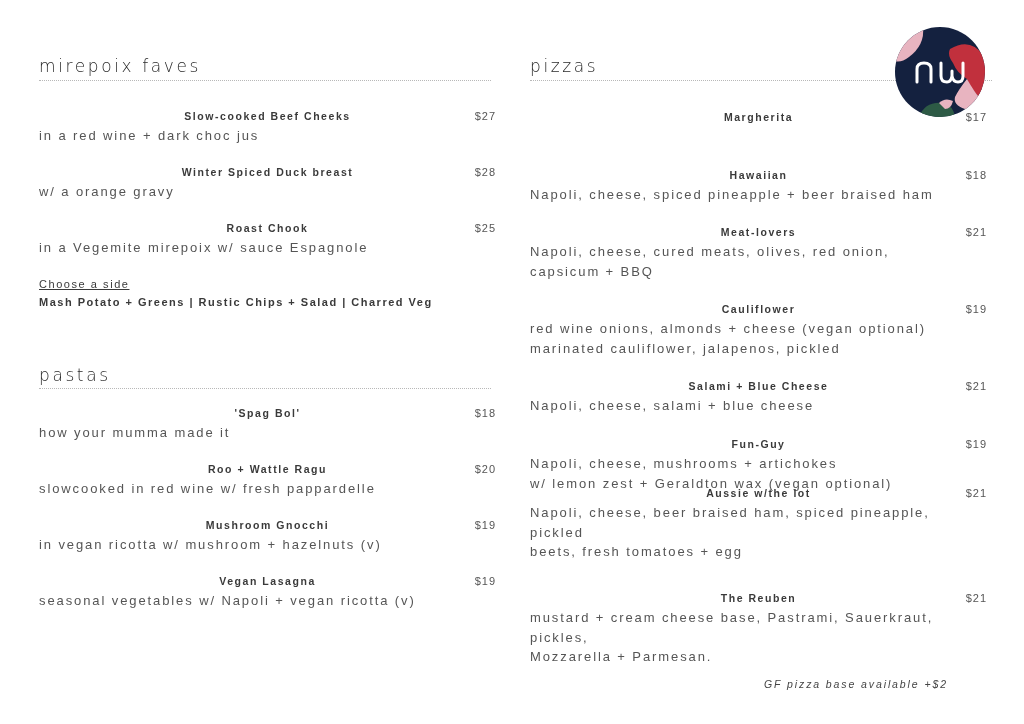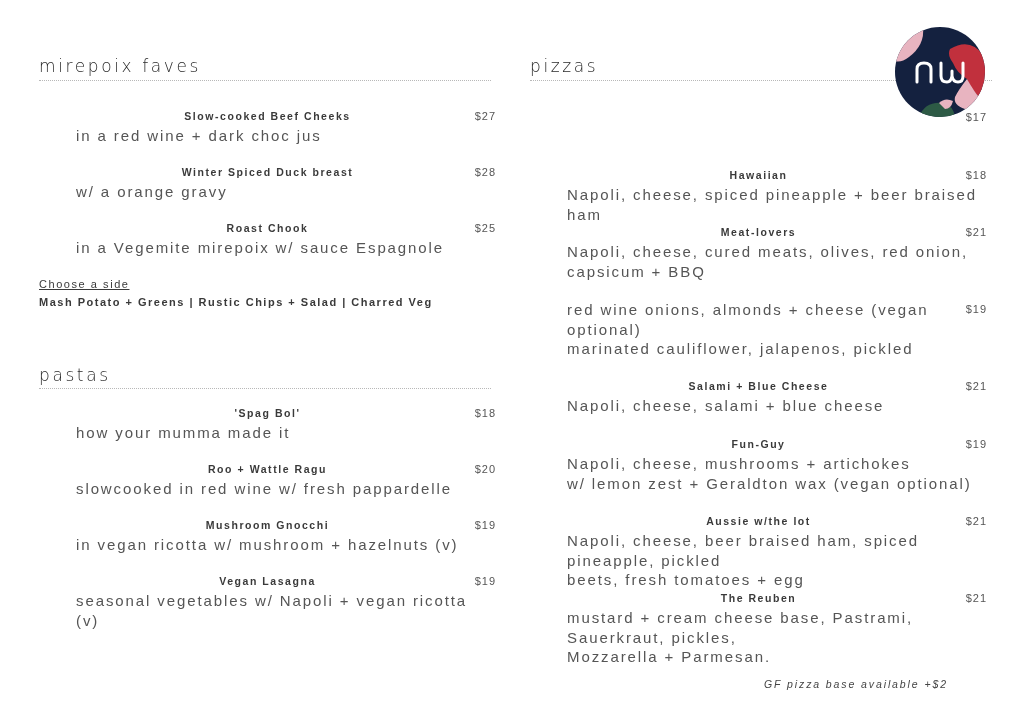--- a/index.html
+++ b/index.html
@@ -7,21 +7,21 @@
          font-family:"Liberation Sans", sans-serif; color:#2b2b2b; }
   .col { position:absolute; top:0; }
   .col-left { left:39px; width:457px; }
   .col-right { left:530px; width:457px; }
   .section-title { position:absolute; left:0; font-family:"DejaVu Sans", sans-serif;
     font-size:17px; letter-spacing:2.6px; font-weight:300; color:#2a2a2a; }
   .dots { position:absolute; left:0; height:0; border-top:1.6px dotted #b8b8b8; }
   .item { position:absolute; left:0; right:0; }
   .item-name { font-size:10.5px; letter-spacing:1.55px; font-weight:bold; color:#3a3a3a; line-height:19px;text-align:center; }
   .item-price { position:absolute; right:0; top:0; font-size:11px; letter-spacing:1px; color:#555; line-height:19px; }
-  .item-desc { font-size:15px; letter-spacing:1.9px; color:#555; line-height:19.5px;margin-left:37px; }
+  .item-desc { font-size:13px; letter-spacing:1.9px; color:#555; line-height:19.5px; }
   .side-title { position:absolute; left:0; font-size:11px; letter-spacing:1.55px; color:#3a3a3a; text-decoration:underline; }
   .side-list { position:absolute; left:0; font-size:11px; letter-spacing:1.5px; font-weight:bold; color:#3a3a3a; }
   .note { position:absolute; font-size:10.5px; font-style:italic; letter-spacing:1.9px; color:#444;margin-top:9px; }
   .logo { position:absolute; left:895px; top:27px; width:90px; height:90px; }
 </style>
 </head>
 <body>
 
 <div class="col col-left">
   <div class="section-title" style="top:56px">mirepoix faves</div>
@@ -69,50 +69,52 @@
     <div class="item-price">$19</div>
     <div class="item-desc">seasonal vegetables w/ Napoli + vegan ricotta (v)</div>
   </div>
 </div>
 
 <div class="col col-right">
   <div class="section-title" style="top:56px">pizzas</div>
   <div class="dots" style="top:80px; width:462px"></div>
 
   <div class="item" style="top:108px">
+    <div class="item-name">Margherita</div>
     <div class="item-price">$17</div>
   </div>
   <div class="item" style="top:166px">
     <div class="item-name">Hawaiian</div>
     <div class="item-price">$18</div>
     <div class="item-desc">Napoli, cheese, spiced pineapple + beer braised ham</div>
   </div>
   <div class="item" style="top:223px">
     <div class="item-name">Meat-lovers</div>
     <div class="item-price">$21</div>
     <div class="item-desc">Napoli, cheese, cured meats, olives, red onion,</div>
     <div class="item-desc">capsicum + BBQ</div>
   </div>
   <div class="item" style="top:300px">
+    <div class="item-name">Cauliflower</div>
     <div class="item-price">$19</div>
     <div class="item-desc">red wine onions, almonds + cheese (vegan optional)</div>
     <div class="item-desc">marinated cauliflower, jalapenos, pickled</div>
   </div>
   <div class="item" style="top:377px">
     <div class="item-name">Salami + Blue Cheese</div>
     <div class="item-price">$21</div>
     <div class="item-desc">Napoli, cheese, salami + blue cheese</div>
   </div>
   <div class="item" style="top:435px">
     <div class="item-name">Fun-Guy</div>
     <div class="item-price">$19</div>
     <div class="item-desc">Napoli, cheese, mushrooms + artichokes</div>
     <div class="item-desc">w/ lemon zest + Geraldton wax (vegan optional)</div>
   </div>
-  <div class="item" style="top:512px">
+  <div class="item" style="top:484px">
     <div class="item-name">Aussie w/the lot</div>
     <div class="item-price">$21</div>
     <div class="item-desc">Napoli, cheese, beer braised ham, spiced pineapple, pickled</div>
     <div class="item-desc">beets, fresh tomatoes + egg</div>
   </div>
   <div class="item" style="top:589px">
     <div class="item-name">The Reuben</div>
     <div class="item-price">$21</div>
     <div class="item-desc">mustard + cream cheese base, Pastrami, Sauerkraut, pickles,</div>
     <div class="item-desc">Mozzarella + Parmesan.</div>

